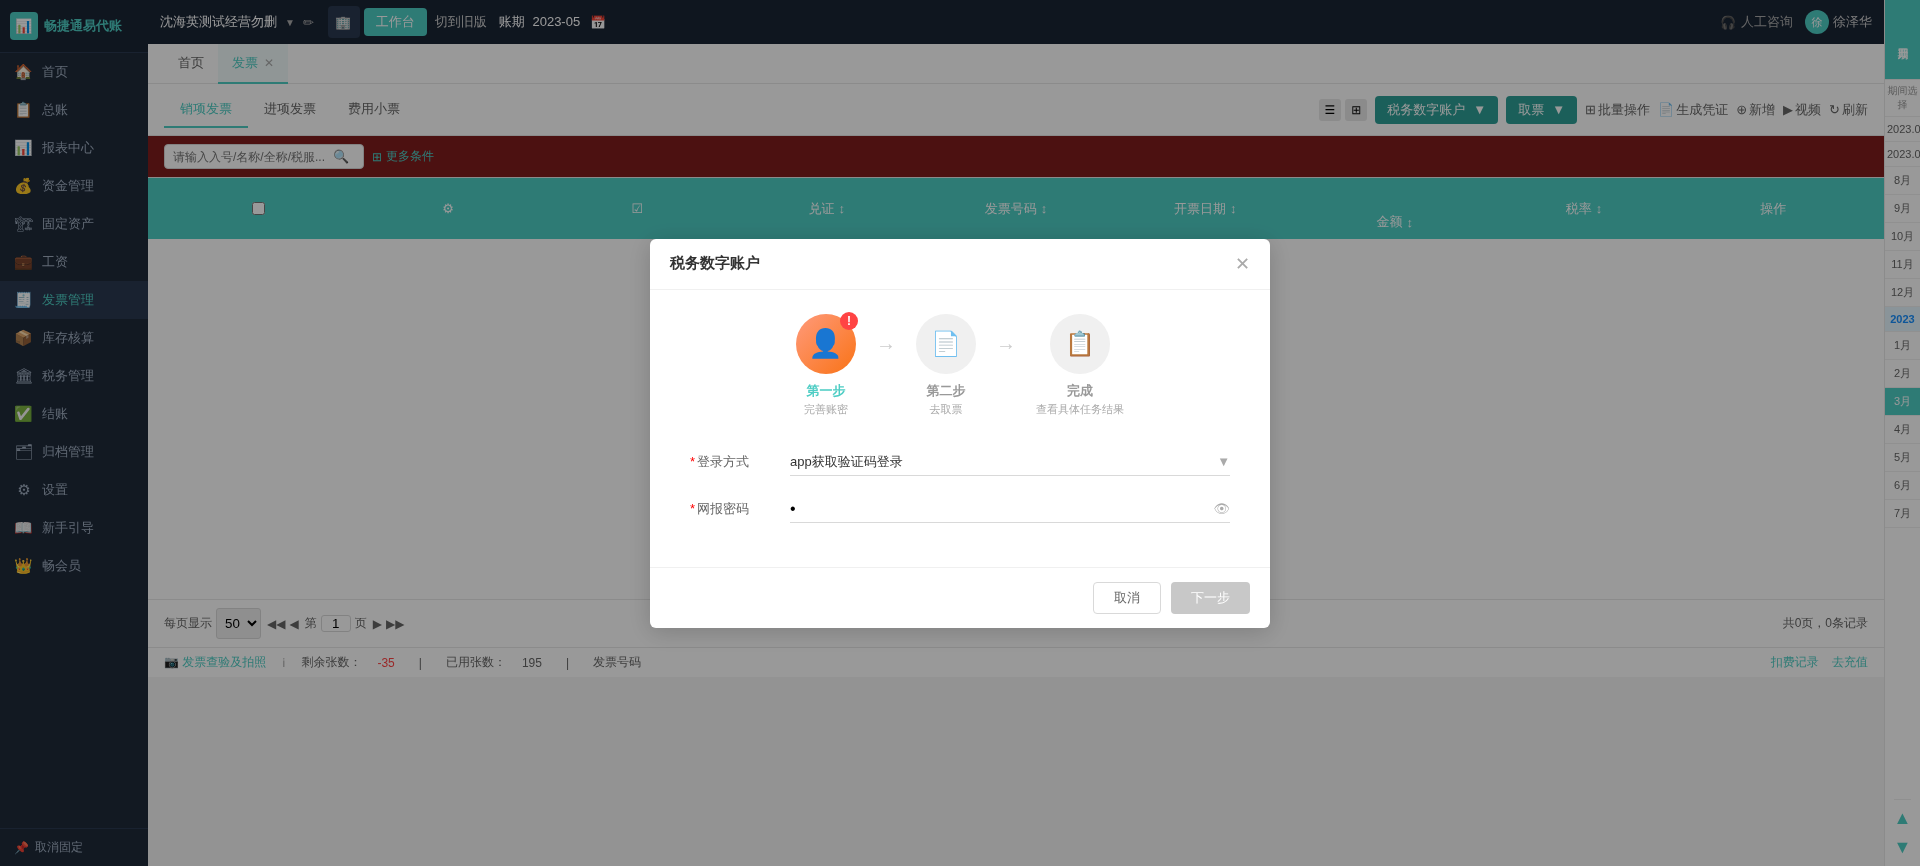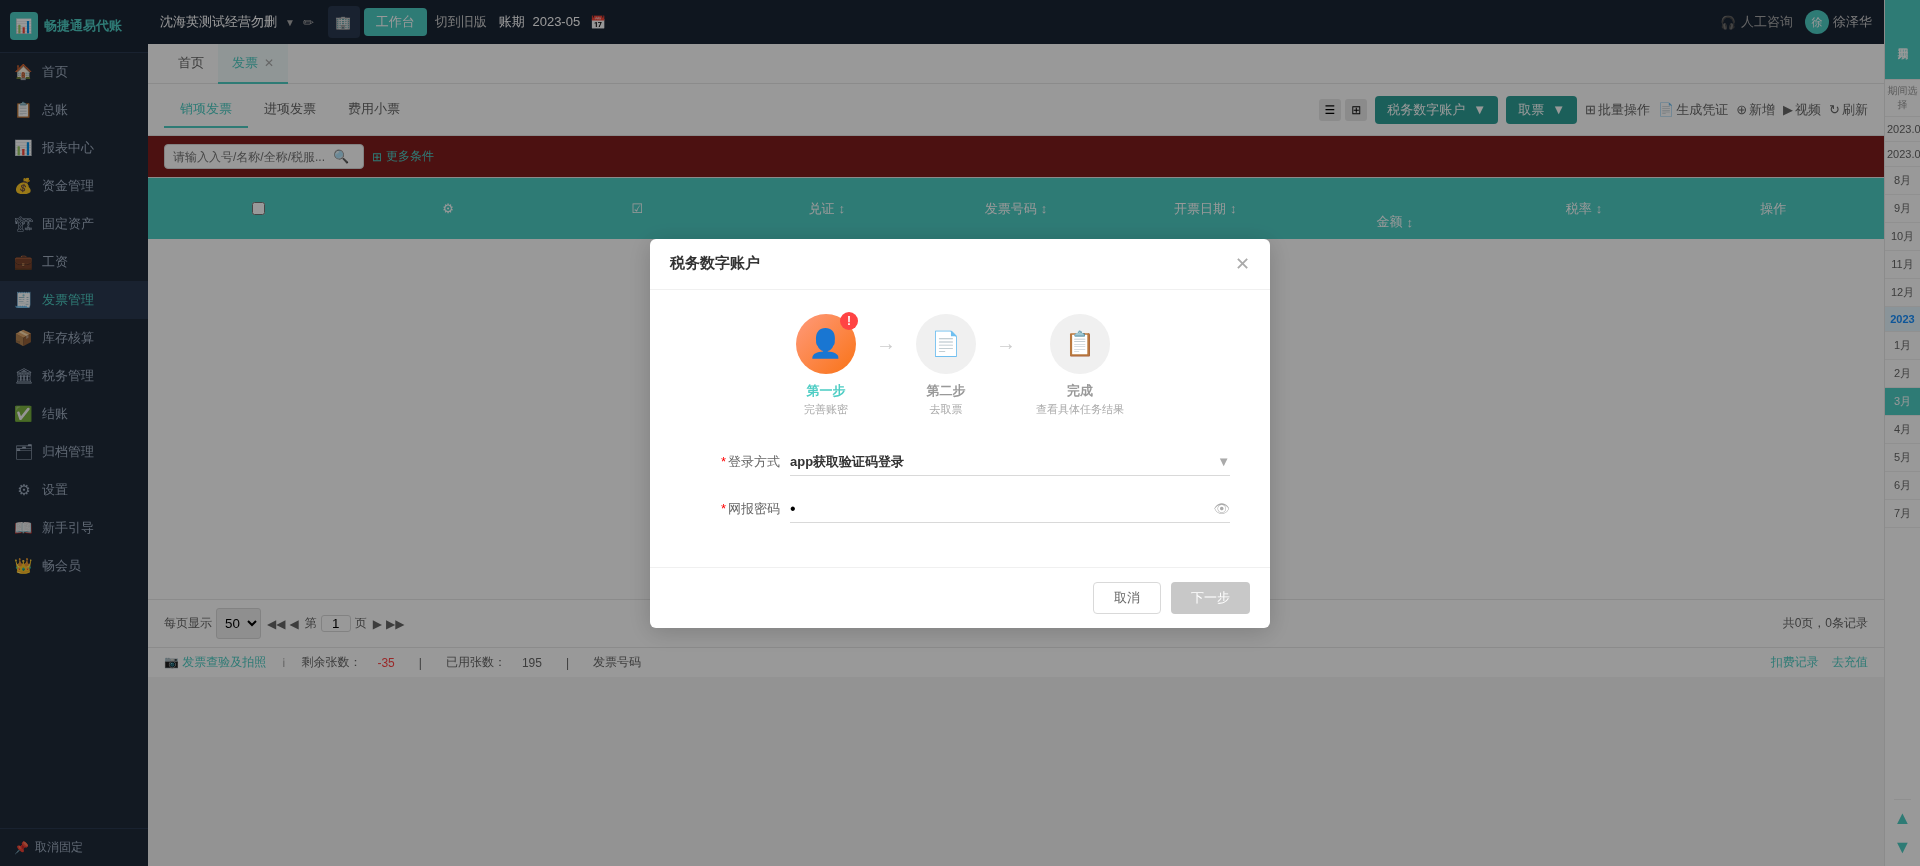--- a/index.html
+++ b/index.html
@@ -426,21 +426,21 @@
     
     .form-row {
       display: flex;
       align-items: center;
       margin-bottom: 20px;
     }
     .form-label {
       width: 100px;
       font-size: 13px;
       color: #666;
-      text-align: right;
+      text-align: left;
       padding-right: 10px;
       flex-shrink: 0;
     }
     .form-label.required::before {
       content: '*';
       color: #f00;
       margin-right: 2px;
     }
     .form-control {
       flex: 1;
@@ -451,21 +451,20 @@
       width: 100%;
       border: none;
       border-bottom: 1px solid #d9d9d9;
       padding: 4px 0;
       font-size: 13px;
       color: #333;
       display: flex;
       align-items: center;
       justify-content: space-between;
       cursor: pointer;
-      font-weight: bold;
     }
     .input-field {
       width: 100%;
       border: none;
       border-bottom: 1px solid #d9d9d9;
       padding: 4px 0;
       font-size: 13px;
       color: #333;
       outline: none;
       background: transparent;

